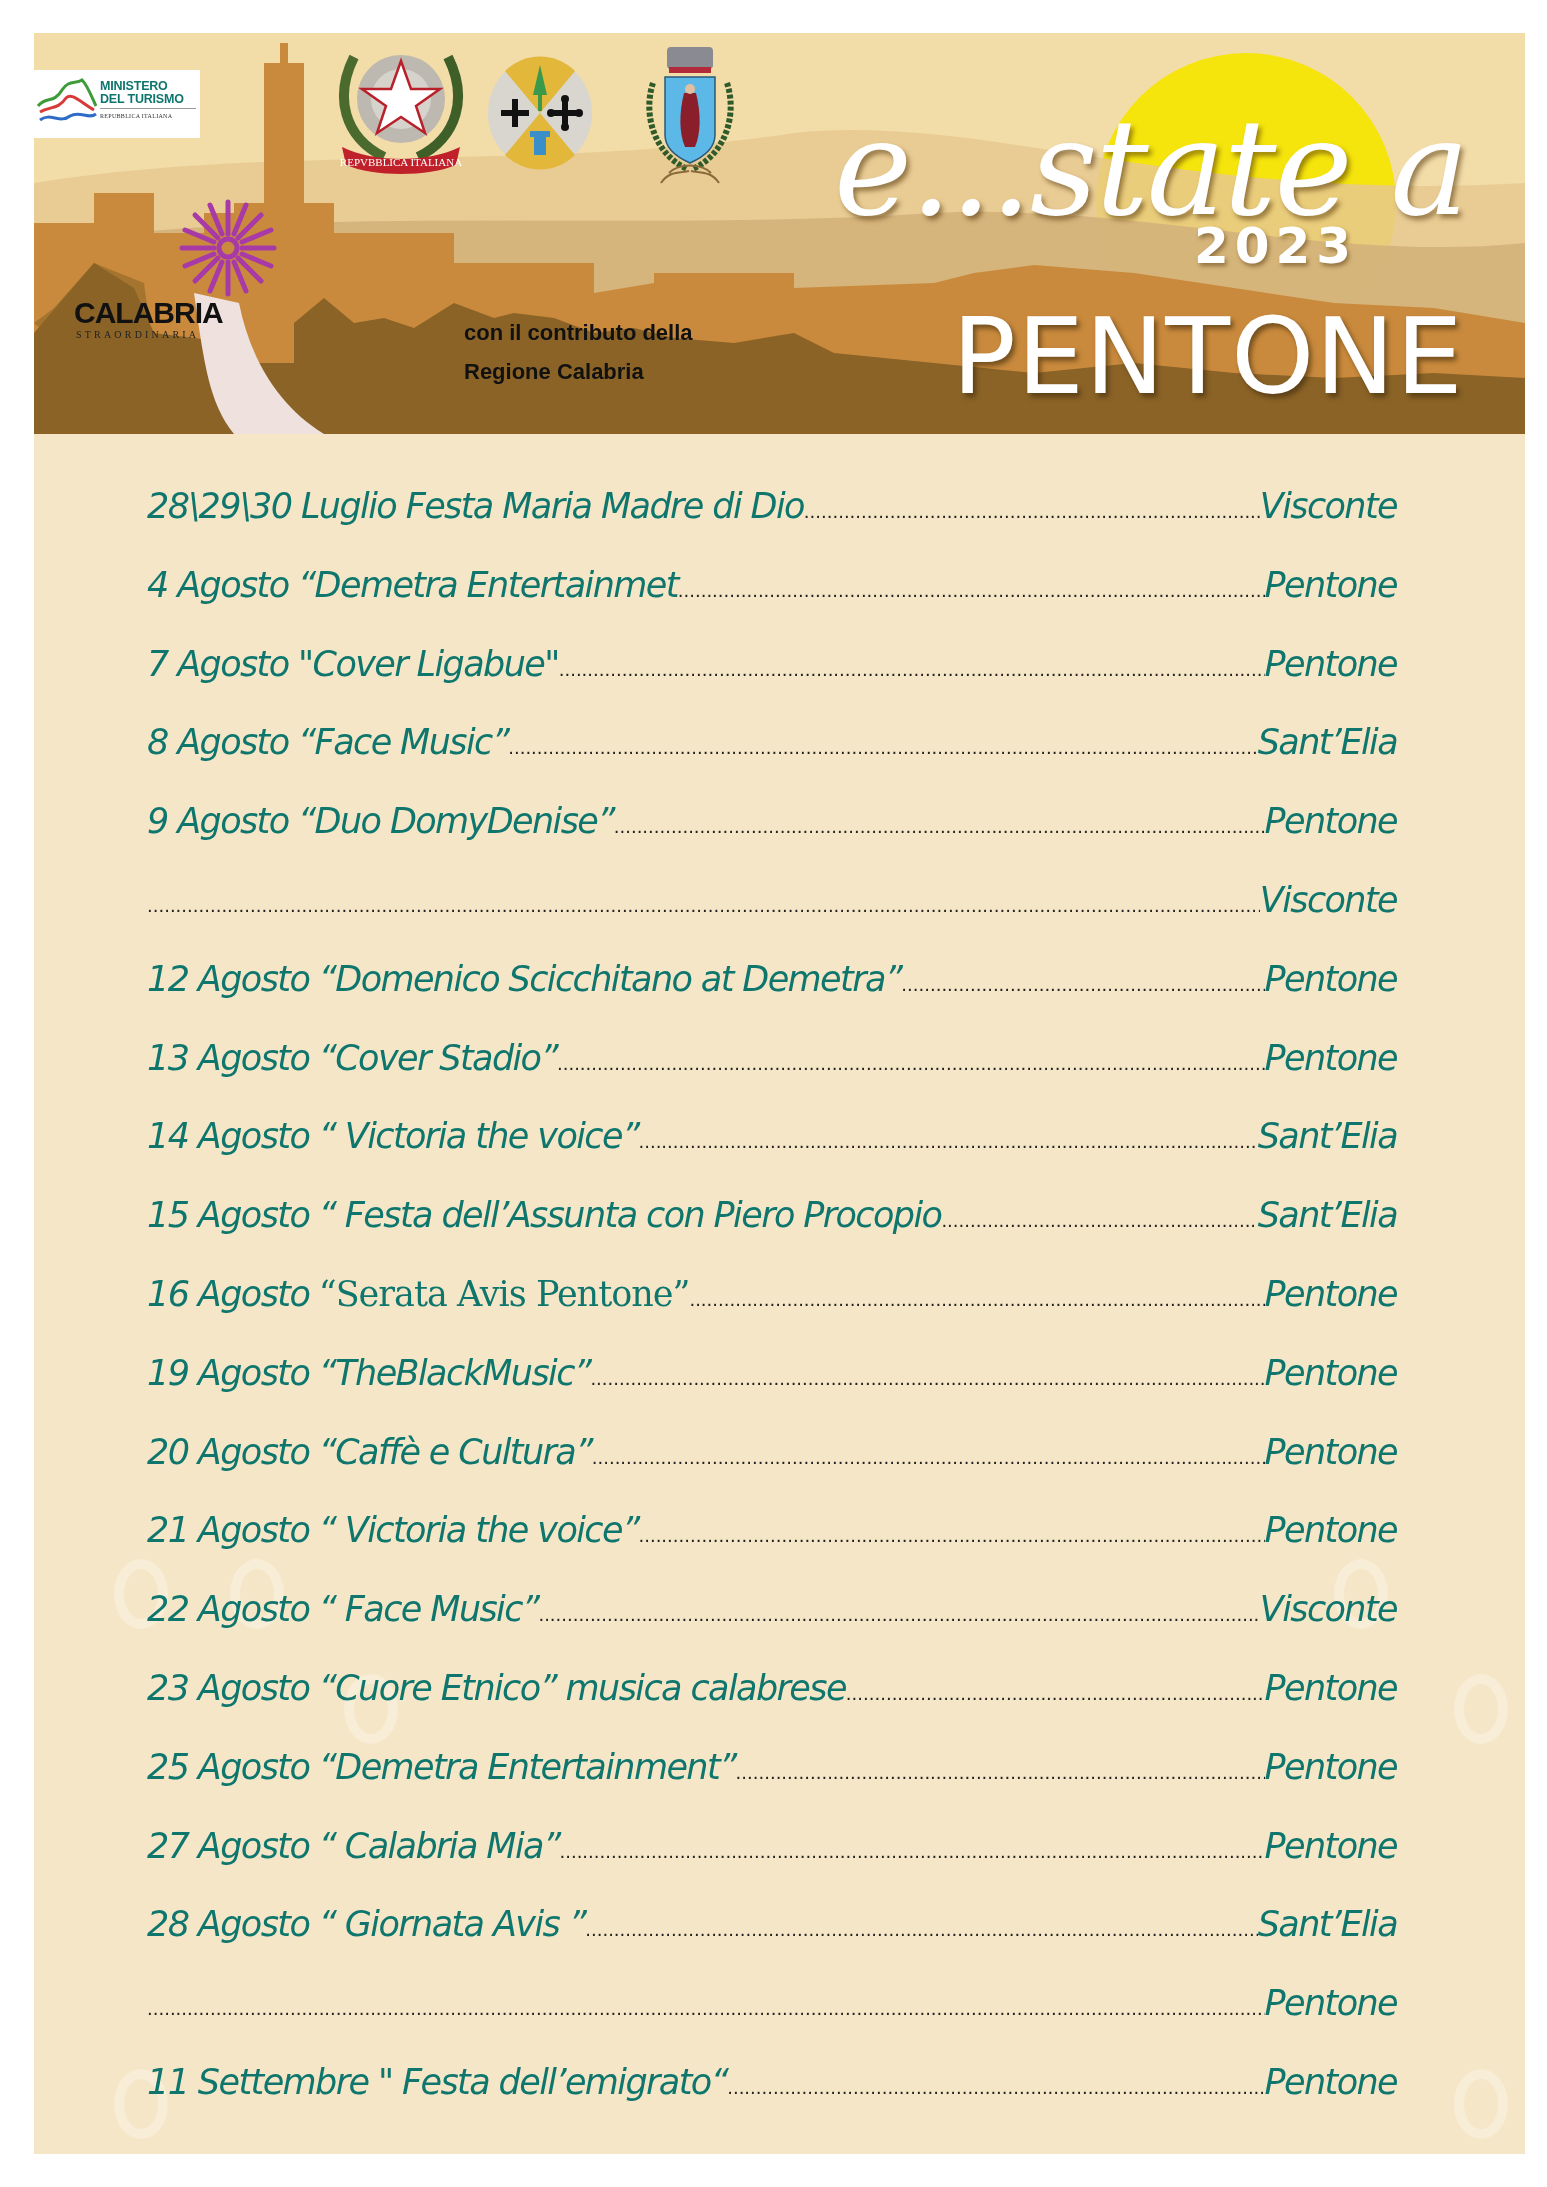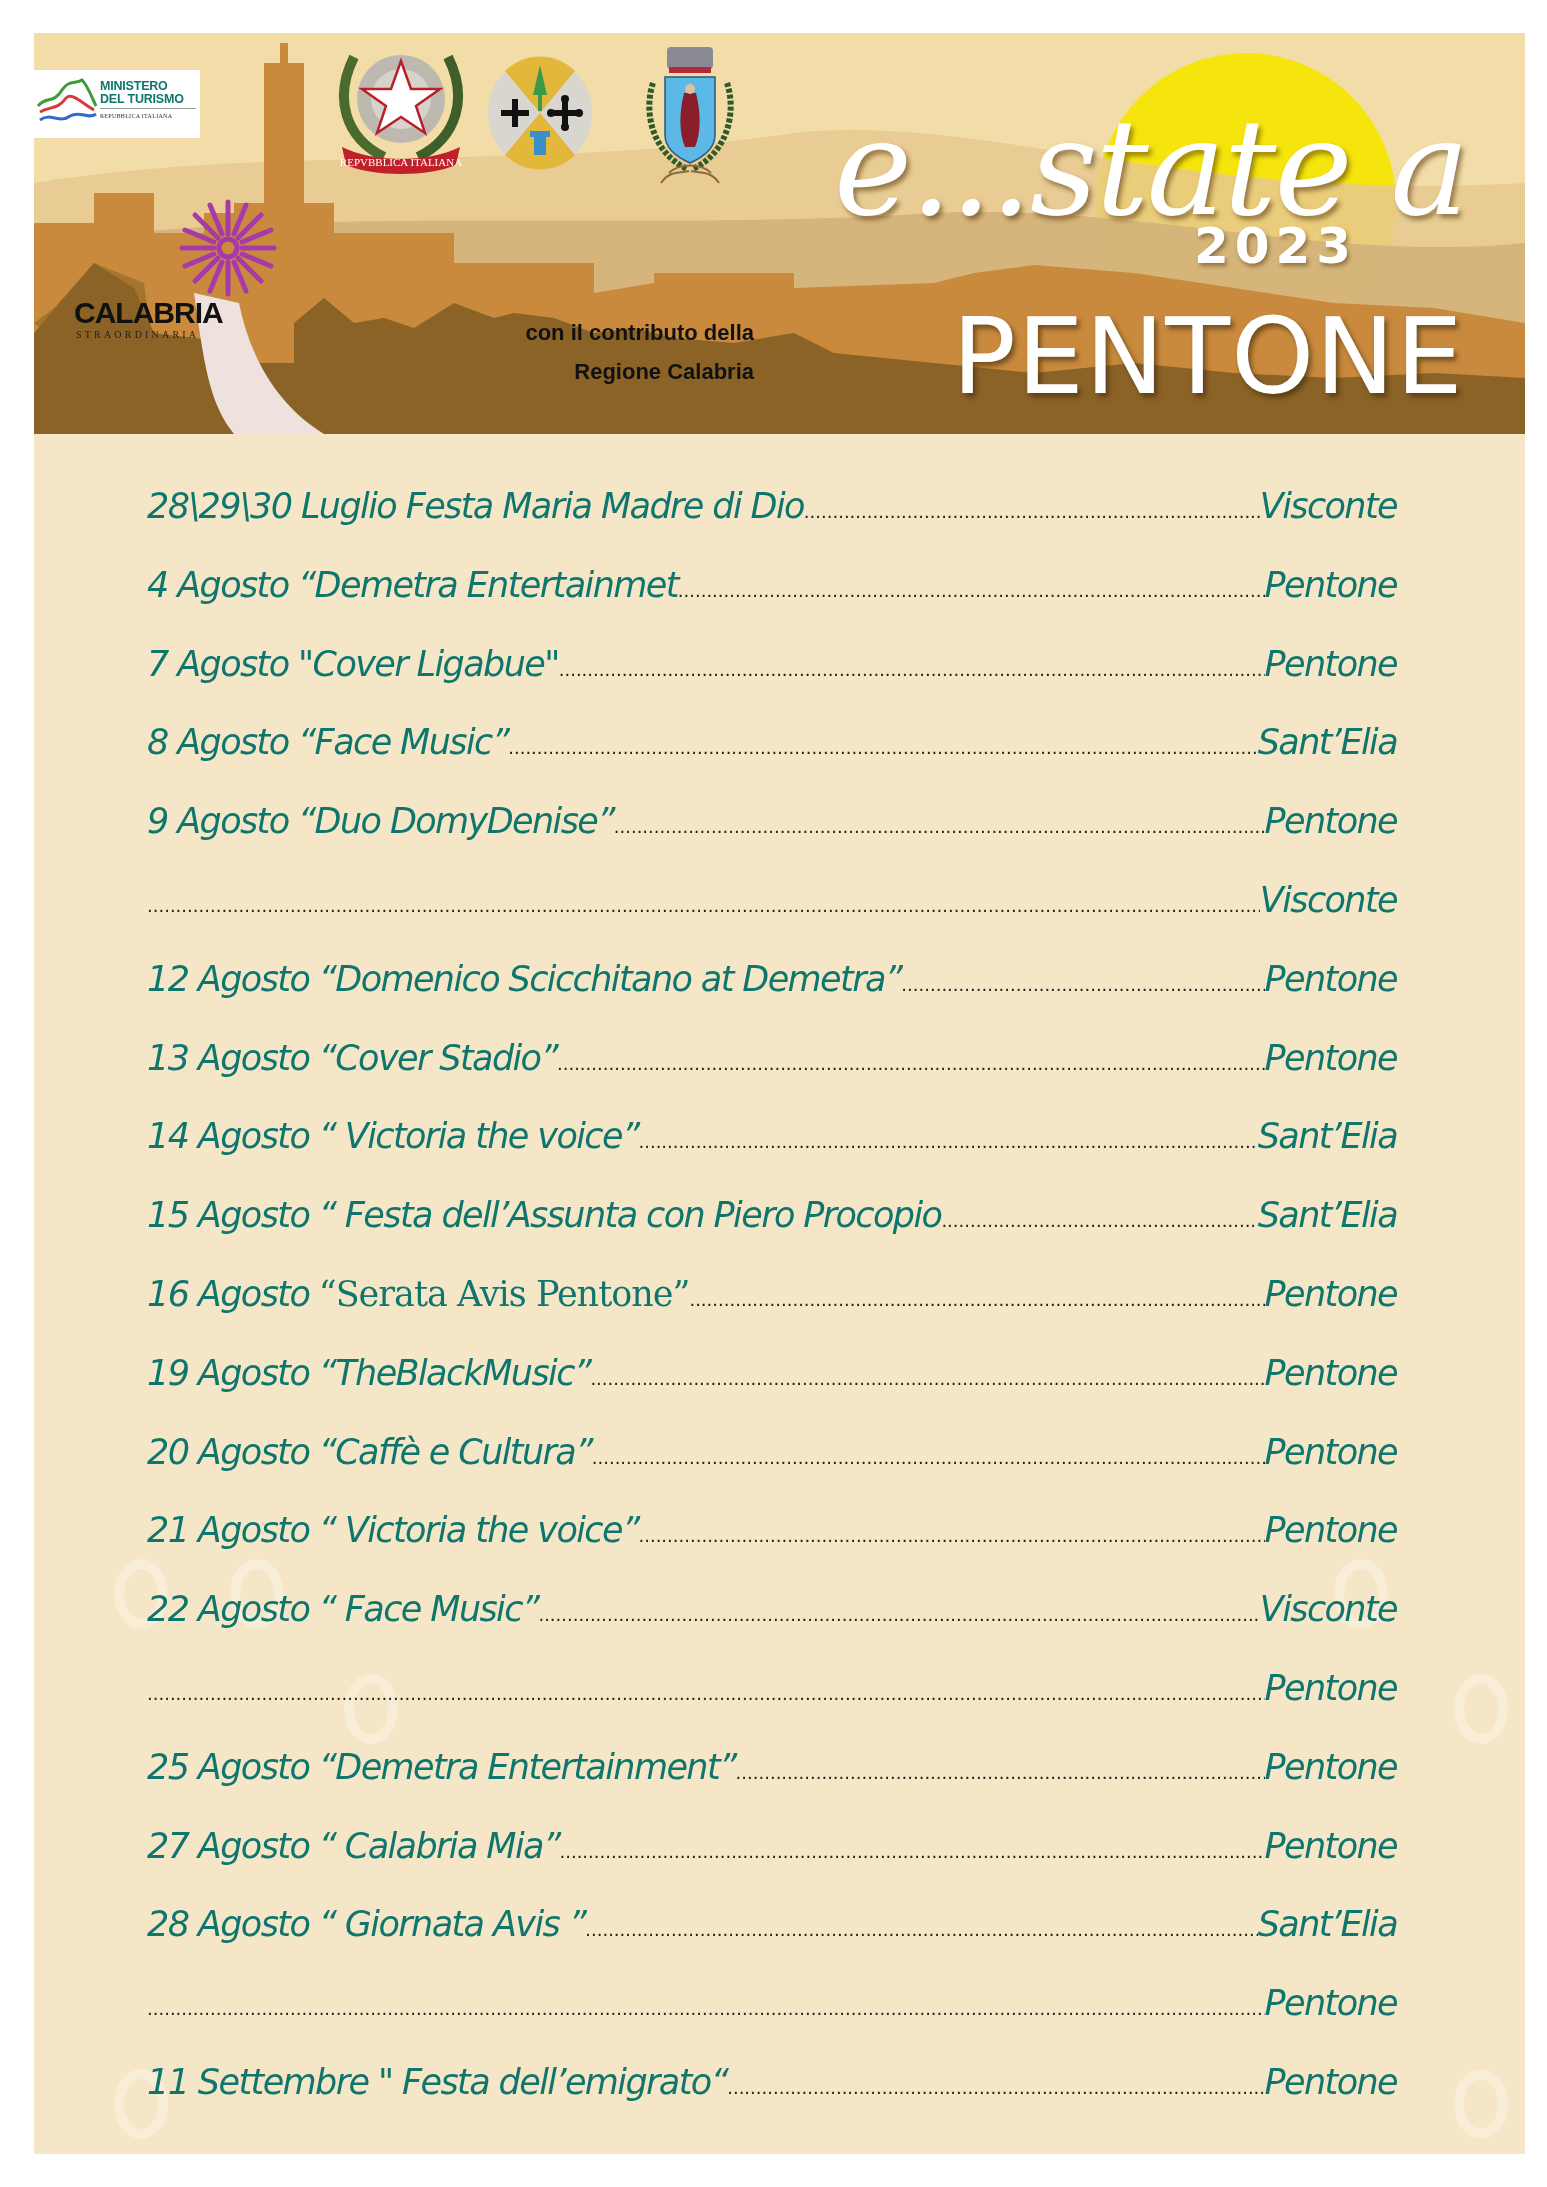--- a/index.html
+++ b/index.html
@@ -14,21 +14,21 @@
     .header svg.bg { position: absolute; left: 0; top: 0; }
     .logo-min { position: absolute; left: 0; top: 37px; width: 166px; height: 68px; background: #fff; }
     .logo-min svg { position: absolute; left: 2px; top: 6px; }
     .logo-min .t1 { position: absolute; left: 66px; top: 10px; font-size: 12.5px; font-weight: bold; color: #0f766e; line-height: 13px; letter-spacing: -0.2px; }
     .logo-min .line { position: absolute; left: 66px; top: 38px; width: 96px; height: 1px; background: #999; }
     .logo-min .t2 { position: absolute; left: 66px; top: 43px; font-family: "Liberation Serif", serif; font-size: 6px; color: #333; letter-spacing: 0.3px; }
     .emblem { position: absolute; }
     .calabria-logo { position: absolute; left: 40px; top: 165px; width: 160px; height: 180px; }
     .calabria-logo .word { position: absolute; left: 0; top: 100px; font-size: 30px; font-weight: bold; color: #111; letter-spacing: -1px; line-height: 30px; }
     .calabria-logo .sub { position: absolute; left: 2px; top: 131px; font-family: "Liberation Serif", serif; font-size: 10px; color: #222; letter-spacing: 3.2px; }
-    .contrib { position: absolute; left: 430px; top: 280px; width: 290px; text-align: right; font-weight: bold; color: #111; font-size: 22px; line-height: 39px; }
+    .contrib { position: absolute; left: 430px; top: 280px; width: 290px; text-align: left; font-weight: bold; color: #111; font-size: 22px; line-height: 39px; }
     .title-script { position: absolute; left: 800px; top: 20px; font-family: "DejaVu Serif", serif; font-style: italic; font-size: 132px; color: #fff; letter-spacing: -2px; line-height: 150px; text-shadow: 3px 4px 5px rgba(80,50,10,0.55); white-space: nowrap; margin-top: 40px; }
     .year { position: absolute; left: 1160px; top: 184px; font-family: "DejaVu Sans", sans-serif; font-weight: bold; font-size: 50px; color: #fff; letter-spacing: 6px; text-shadow: 2px 3px 4px rgba(80,50,10,0.5); }
     .town { position: absolute; left: 918px; top: 264px; font-family: "DejaVu Sans", sans-serif; font-size: 106px; color: #fff; letter-spacing: 1px; line-height: 120px; text-shadow: 3px 4px 5px rgba(60,40,10,0.6); }
     
     .panel { position: absolute; left: 0; top: 401px; width: 1491px; height: 1720px; background: #f5e6c7; overflow: hidden; }
     .panel .wm { position: absolute; border-radius: 50%; border: 10px solid rgba(255,255,255,0.28); width: 34px; height: 50px; }
     .events { position: absolute; left: 113px; top: 52px; width: 1250px; margin: 0; padding: 0; list-style: none; }
     .event {
       display: flex; align-items: baseline; height: 78.8px;
       font-family: "DejaVu Sans", sans-serif; font-style: italic; font-size: 35px; color: #0f766e;
@@ -236,20 +236,21 @@
     <span class="desc"><span class="date">21 Agosto</span> <span class="title">“ Victoria the voice”</span></span>
     <span class="dots"></span>
     <span class="place">Pentone</span>
   </li>
         <li class="event">
     <span class="desc"><span class="date">22 Agosto</span> <span class="title">“ Face Music”</span></span>
     <span class="dots"></span>
     <span class="place">Visconte</span>
   </li>
         <li class="event">
+    <span class="desc"><span class="date">23 Agosto</span> <span class="title">“Cuore Etnico” musica calabrese</span></span>
     <span class="dots"></span>
     <span class="place">Pentone</span>
   </li>
         <li class="event">
     <span class="desc"><span class="date">25 Agosto</span> <span class="title">“Demetra Entertainment”</span></span>
     <span class="dots"></span>
     <span class="place">Pentone</span>
   </li>
         <li class="event">
     <span class="desc"><span class="date">27 Agosto</span> <span class="title">“ Calabria Mia” </span></span>

